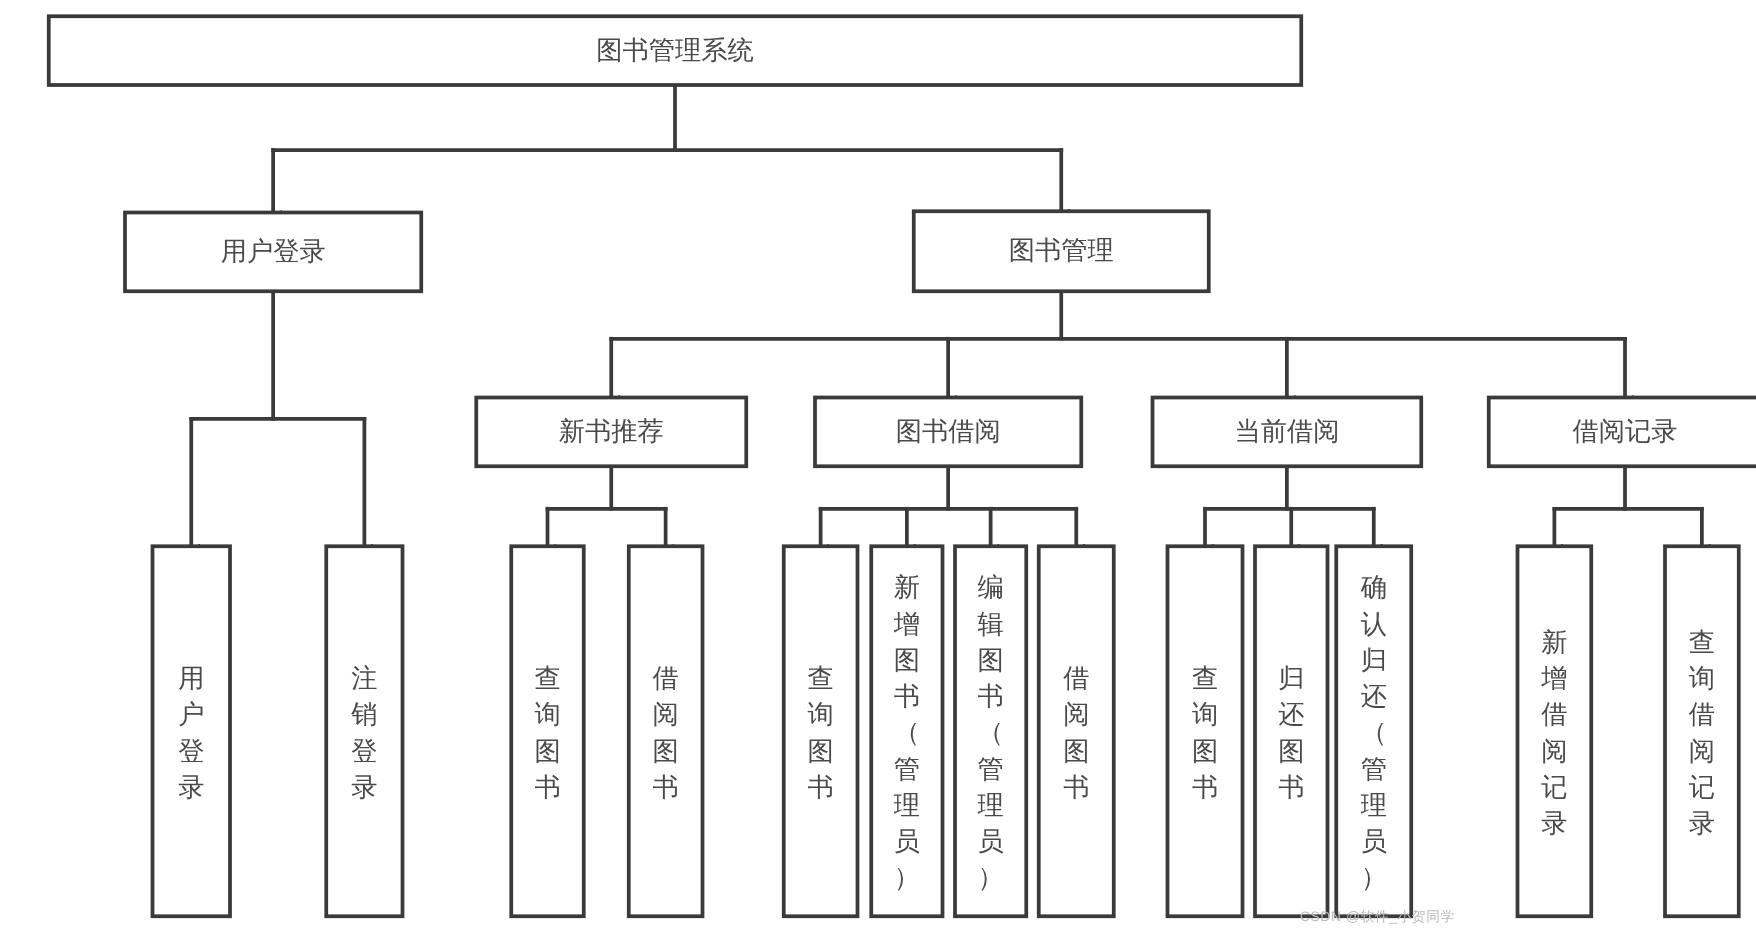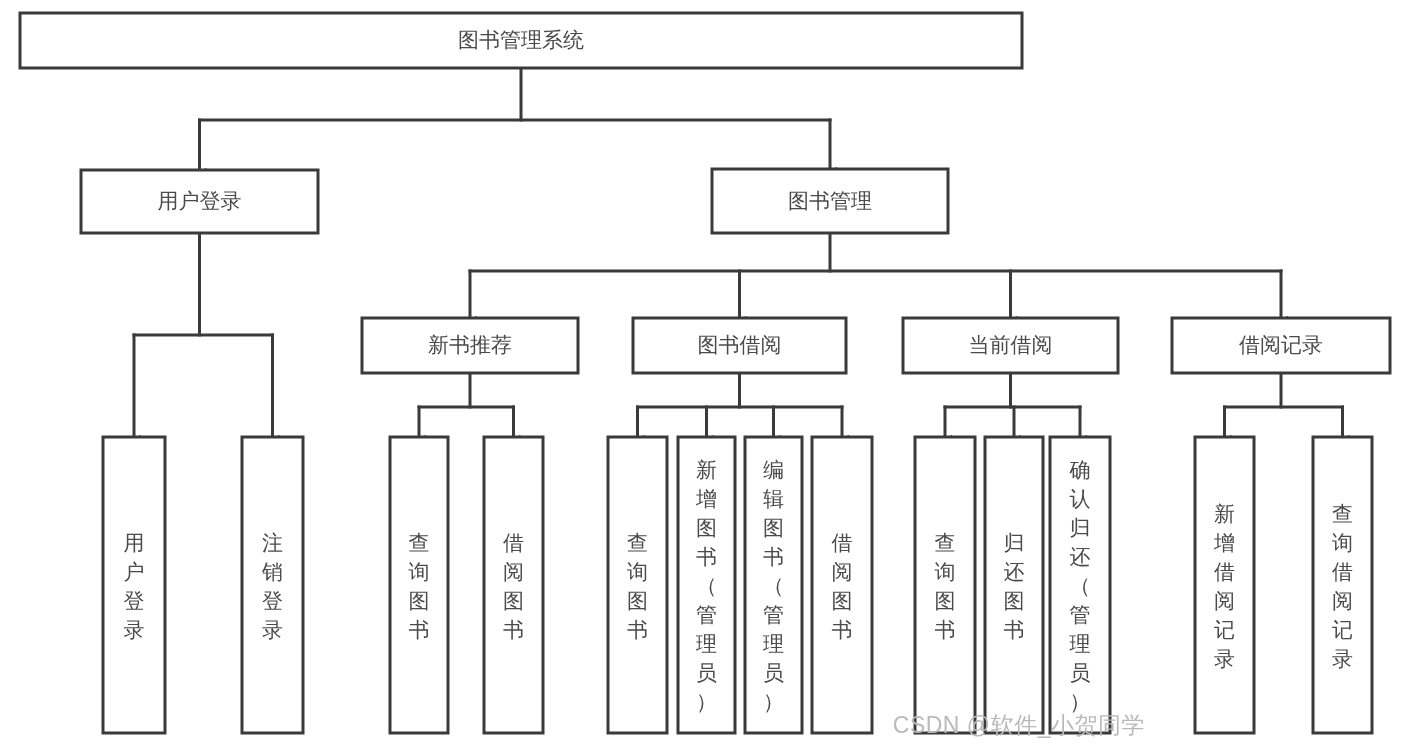--- a/index.html
+++ b/index.html
@@ -13,20 +13,21 @@
     font-family: "Liberation Sans", "DejaVu Sans", sans-serif;
     overflow: hidden;
     position: relative;
   }
   #diagram-root {
     position: absolute;
     left: 0;
     top: 0;
     width: 1153px;
     height: 747px;
+    padding-left: 19px;
   }
   svg#tree-svg {
     display: block;
     width: 1405px;
     height: 747px;
   }
   .node-box {
     fill: #ffffff;
     stroke: #3a3a3a;
     stroke-width: 3;
@@ -52,21 +53,21 @@
     font-family: "Liberation Sans", "DejaVu Sans", sans-serif;
     font-size: 21px;
     fill: #4a4a4a;
     text-anchor: middle;
   }
   .watermark-text {
     position: absolute;
     right: 8px;
     bottom: 6px;
     font-family: "Liberation Sans", "DejaVu Sans", sans-serif;
-    font-size: 23px;
+    font-size: 11px;
     color: #b9b9b9;
     letter-spacing: 0.5px;
     white-space: nowrap;
     pointer-events: none;
   }
 </style>
 </head>
 <body>
 
 <div id="diagram-root">

